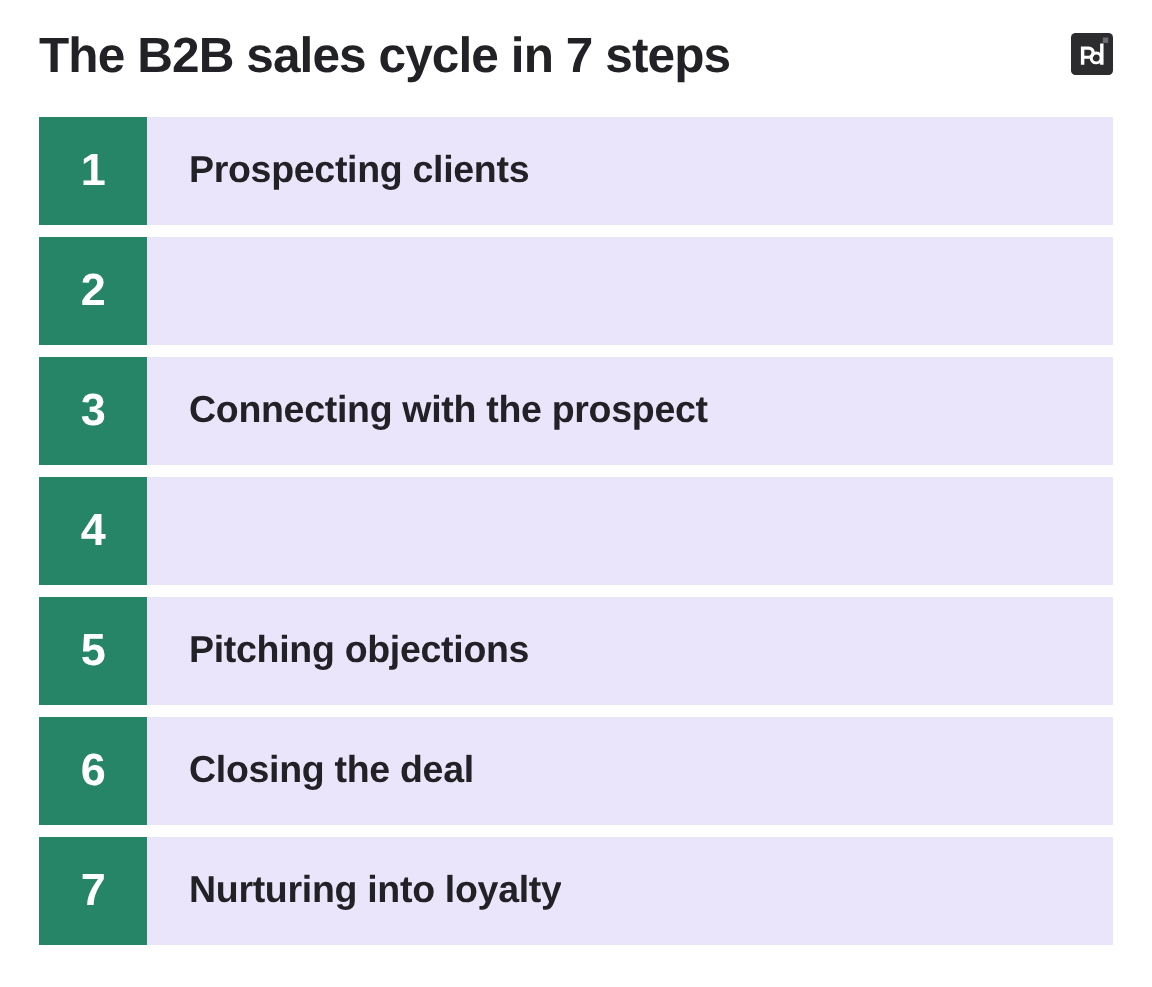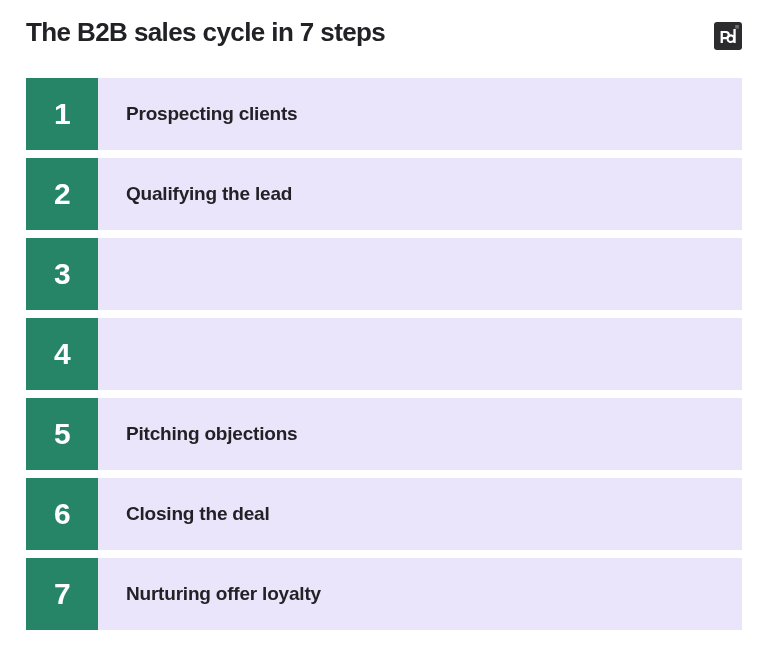--- a/index.html
+++ b/index.html
@@ -32,21 +32,21 @@
     box-sizing: border-box;
     padding: 0 26px;
     display: flex;
     align-items: flex-start;
     justify-content: space-between;
   }
 
   .page-title {
     margin: 0;
     padding-top: 17px;
-    font-size: 26px;
+    font-size: 33px;
     line-height: 1.2;
     font-weight: 700;
     letter-spacing: -0.6px;
     color: #222226;
     font-family: "Liberation Sans", sans-serif;
     white-space: nowrap;
   }
 
   .brand-logo {
     margin-top: 22px;
@@ -105,21 +105,21 @@
   .step-body {
     flex: 1 1 auto;
     display: flex;
     align-items: center;
     padding-left: 28px;
     padding-right: 20px;
     min-width: 0;
   }
 
   .step-label {
-    font-size: 19px;
+    font-size: 25px;
     font-weight: 700;
     color: #222226;
     letter-spacing: -0.2px;
     line-height: 1.25;
     font-family: "Liberation Sans", sans-serif;
     white-space: nowrap;
     overflow: hidden;
     text-overflow: ellipsis;
   }
 </style>
@@ -150,29 +150,29 @@
       </div>
       <div class="step-body">
         <span class="step-label">Prospecting clients</span>
       </div>
     </div>
 
     <div class="step-row">
       <div class="step-number-box">
         <span class="step-number">2</span>
       </div>
-      <div class="step-body">
-        <span class="step-label">Qualifying the lead</span>
-      </div>
     </div>
 
     <div class="step-row">
       <div class="step-number-box">
         <span class="step-number">3</span>
       </div>
+      <div class="step-body">
+        <span class="step-label">Connecting with the prospect</span>
+      </div>
     </div>
 
     <div class="step-row">
       <div class="step-number-box">
         <span class="step-number">4</span>
       </div>
     </div>
 
     <div class="step-row">
       <div class="step-number-box">
@@ -190,18 +190,18 @@
       <div class="step-body">
         <span class="step-label">Closing the deal</span>
       </div>
     </div>
 
     <div class="step-row">
       <div class="step-number-box">
         <span class="step-number">7</span>
       </div>
       <div class="step-body">
-        <span class="step-label">Nurturing offer loyalty</span>
+        <span class="step-label">Nurturing into loyalty</span>
       </div>
     </div>
 
   </div>
 </div>
 
 </body></html>

